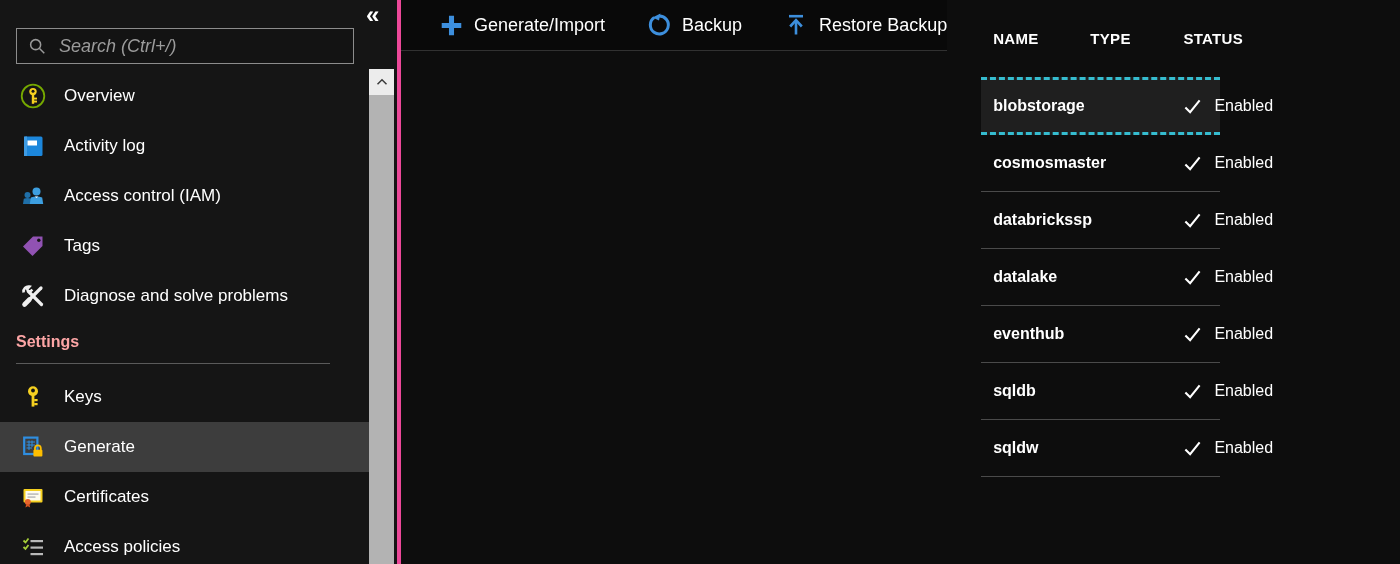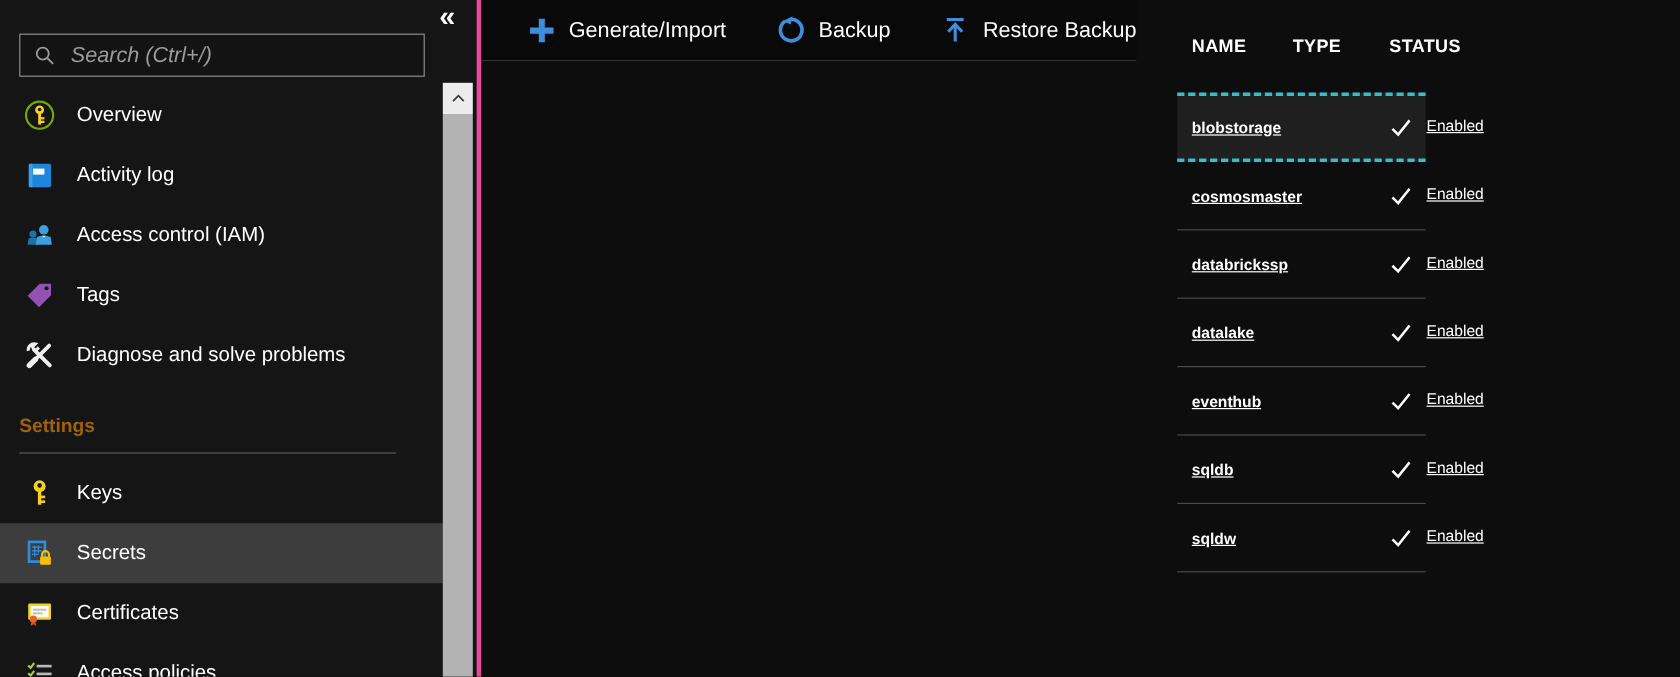--- a/index.html
+++ b/index.html
@@ -33,21 +33,21 @@
 
   .nav { position:absolute; top:71px; left:0; width:369px; }
   .nav-item {
     height:50px; display:flex; align-items:center; padding-left:20px; gap:18px;
     font-size:17px; color:#fff; cursor:pointer;
   }
   .nav-item.selected { background:#3d3d3d; }
   .nav-icon { width:26px; height:26px; flex-shrink:0; display:flex; align-items:center; justify-content:center; }
 
   .settings-header {
-    margin-top:22px; padding-left:16px; font-size:16px; font-weight:bold; color:#a16207; height:26px;
+    margin-top:8px; padding-left:16px; font-size:16px; font-weight:bold; color:#fca5a5; height:26px;
     display:flex; align-items:center;
   }
   .settings-divider {
     height:1px; background:#5a5a5a; margin:8px 39px 8px 16px;
   }
 
   
   .side-scrollbar { position:absolute; top:69px; left:369px; width:25px; bottom:0; }
   .scroll-up-btn {
     height:26px; background:#ececec; display:flex; align-items:center; justify-content:center; cursor:pointer;
@@ -63,21 +63,21 @@
   .toolbar-btn { display:flex; align-items:center; gap:11px; font-size:18px; color:#fff; cursor:pointer; }
   .toolbar-btn .t-icon { width:24px; height:24px; display:flex; align-items:center; justify-content:center; }
 
   .table-wrap { margin-left:34px; }
   .grid-head, .grid-row {
     display:grid; grid-template-columns:40.7% 39% 1fr; align-items:center;
   }
   .grid-head { height:77px; }
   .grid-head .cell { font-size:15px; font-weight:bold; letter-spacing:0.3px; padding-left:12px; }
   .grid-row {
-    height:57px; border-bottom:1px solid #4a4a4a; cursor:pointer; font-size:13px;text-decoration:underline;
+    height:57px; border-bottom:1px solid #4a4a4a; cursor:pointer; font-size:16px;
   }
   .grid-row .cell { padding-left:12px; }
   .grid-row .name-cell { font-weight:600; }
   .grid-row.selected {
     height:58px; background:#1f1f1f;
     border-top:3px dashed #35bccf; border-bottom:3px dashed #35bccf;
   }
   .status-cell { display:flex; align-items:flex-start; gap:12px; }
 </style>
 </head>
@@ -180,21 +180,21 @@
         <svg width="26" height="26" viewBox="0 0 26 26">
           <rect x="4.2" y="3.6" width="13.2" height="16.4" fill="none" stroke="#2f8ee0" stroke-width="2.2"></rect>
           <g stroke="#2f8ee0" stroke-width="1">
             <path d="M6.5 8 H15 M6.5 11 H15 M6.5 14 H12"></path>
             <path d="M9 6.5 V16 M12 6.5 V13"></path>
           </g>
           <path d="M15 16 v-1.8 a2.9 2.9 0 0 1 5.8 0 V16" fill="none" stroke="#fdbe00" stroke-width="1.8"></path>
           <rect x="13.4" y="15.8" width="9" height="6.8" rx="1" fill="#fdbe00"></rect>
         </svg>
       </span>
-      <span>Secrets</span>
+      <span>Generate</span>
     </div>
 
     <div class="nav-item">
       <span class="nav-icon">
         <svg width="26" height="26" viewBox="0 0 26 26">
           <rect x="3.5" y="5" width="19" height="13.5" rx="1" fill="#f5d020"></rect>
           <rect x="5.5" y="7" width="15" height="9.5" fill="#fdfbee"></rect>
           <rect x="7.5" y="9.3" width="11" height="1.6" fill="#bdbdbd"></rect>
           <rect x="7.5" y="12.3" width="8" height="1.6" fill="#bdbdbd"></rect>
           <circle cx="7.8" cy="18" r="3" fill="#e8642c"></circle>

